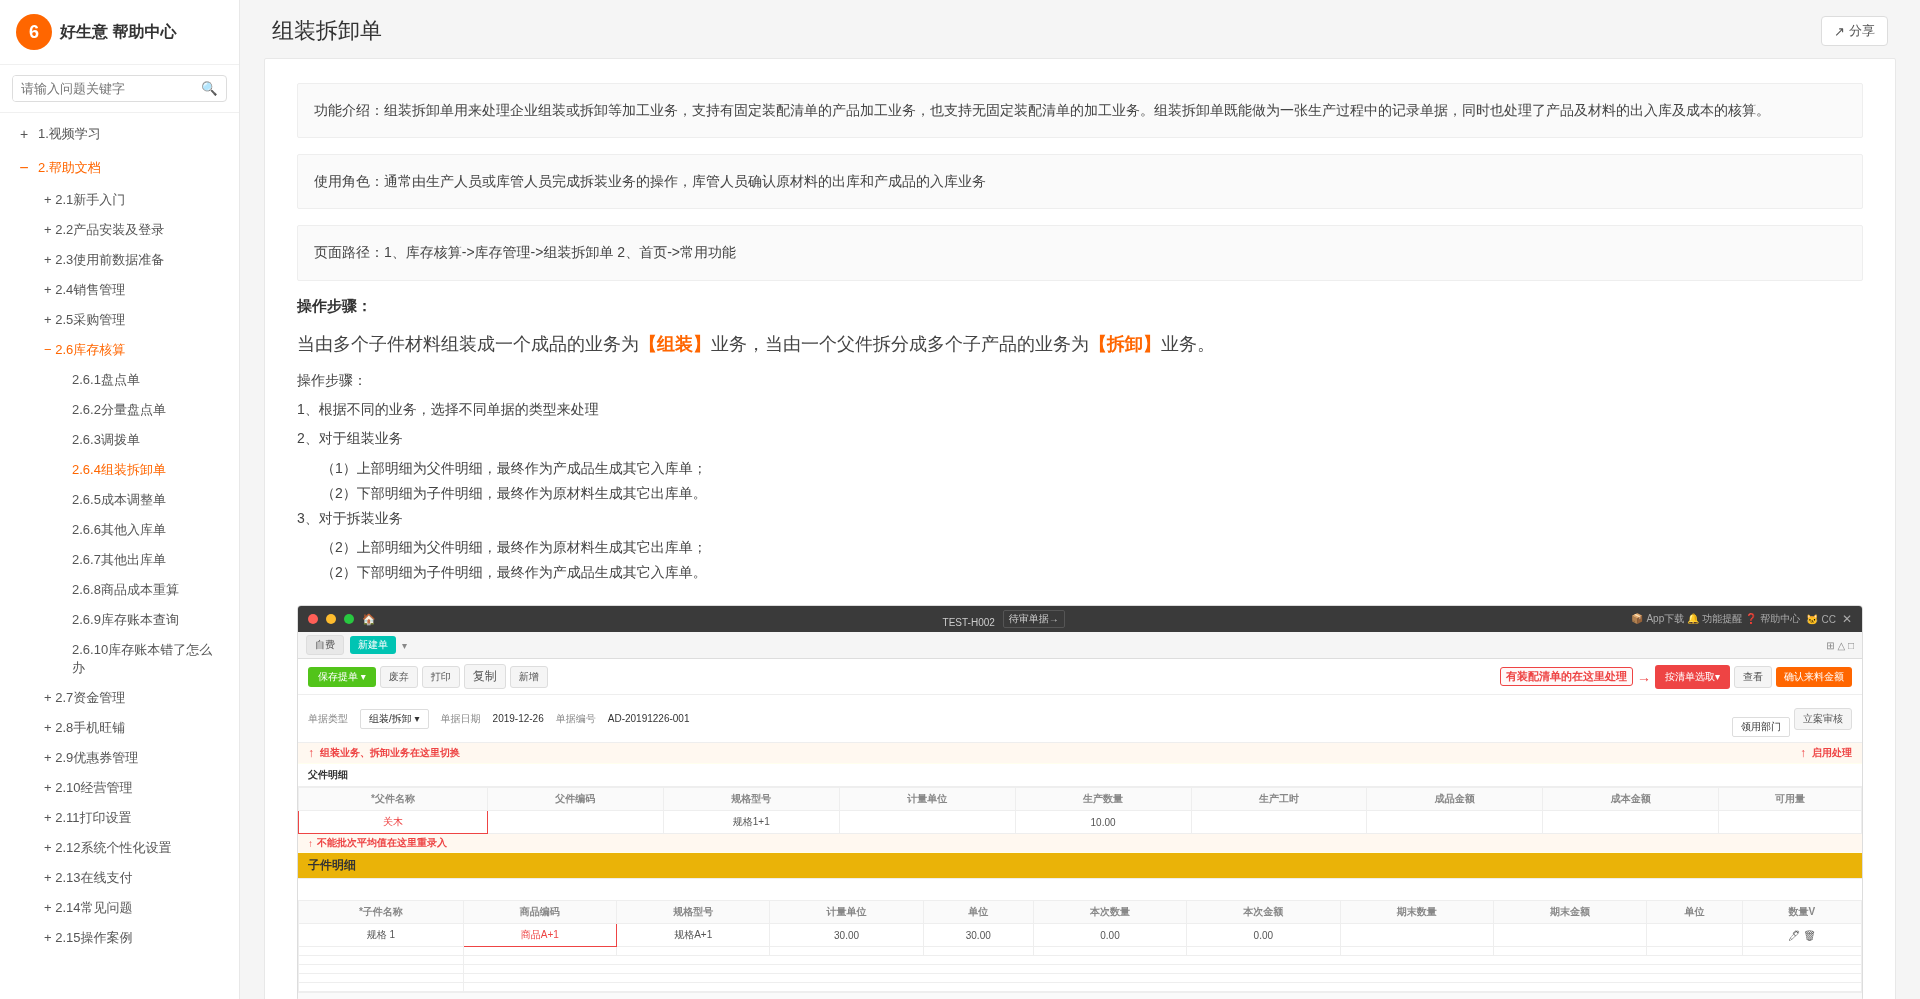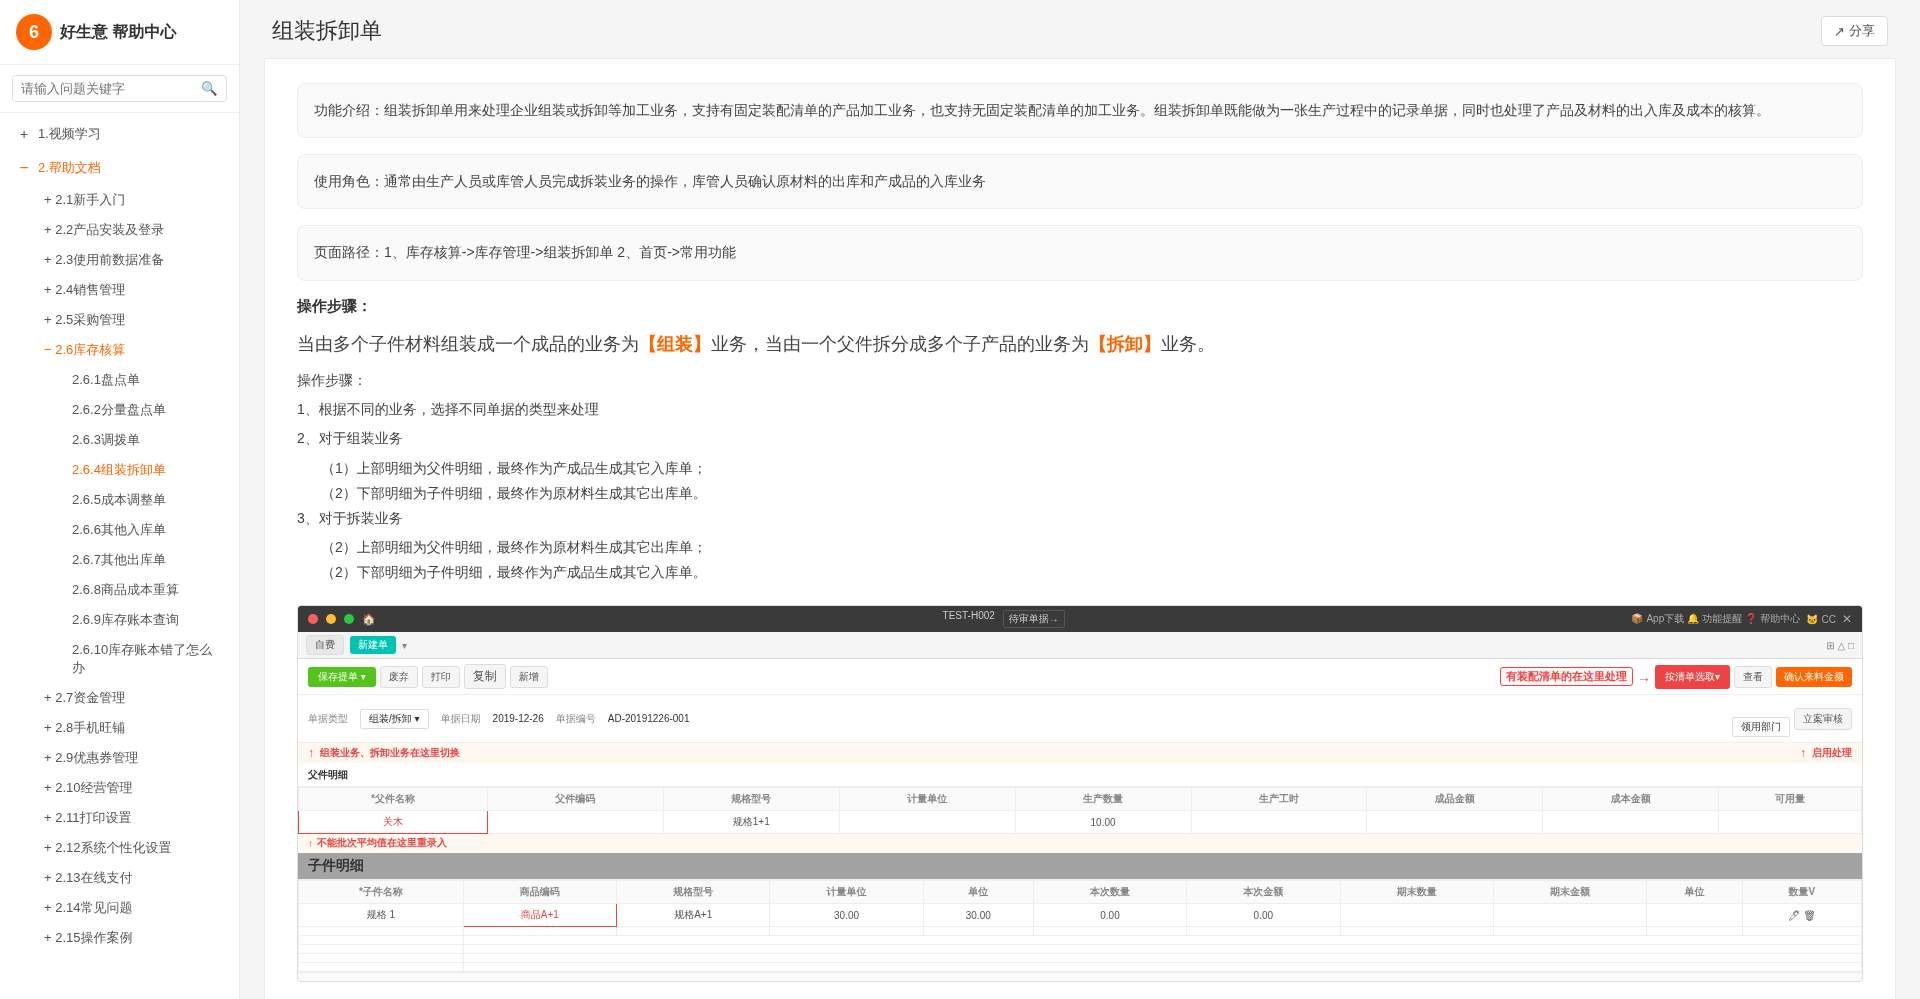--- a/index.html
+++ b/index.html
@@ -155,21 +155,21 @@
       border: 1px solid #e8e8e8;
       border-radius: 2px;
       padding: 24px 32px;
     }
 
     .content-block {
       margin-bottom: 16px;
       padding: 14px 16px;
       background: #fafafa;
       border: 1px solid #eee;
-      border-radius: 8px;
+      border-radius: 2px;
       line-height: 1.8;
       font-size: 14px;
       color: #444;
     }
 
     .operations {
       margin-top: 16px;
     }
 
     .op-title {
@@ -387,21 +387,21 @@
 
       <div class="screenshot-container">
 
         <div style="background:#3a3a3a; padding:4px 10px; display:flex; align-items:center; justify-content:space-between;">
           <div style="display:flex;gap:8px;align-items:center;">
             <div style="width:10px;height:10px;background:#ff5f57;border-radius:50%;"></div>
             <div style="width:10px;height:10px;background:#febc2e;border-radius:50%;"></div>
             <div style="width:10px;height:10px;background:#28c840;border-radius:50%;"></div>
             <span style="color:#ccc;font-size:11px;">🏠</span>
           </div>
-          <div style="display:flex;gap:8px;align-items:flex-start;">
+          <div style="display:flex;gap:8px;align-items:flex-end;">
             <span style="color:#ccc;font-size:10px;">TEST-H002</span>
             <span style="color:#ccc;font-size:10px;border:1px solid #555;padding:1px 5px;border-radius:2px;">待审单据→</span>
           </div>
           <div style="display:flex;gap:6px;align-items:center;">
             <span style="color:#aaa;font-size:10px;">📦 App下载  🔔 功能提醒  ❓ 帮助中心</span>
             <span style="color:#aaa;font-size:10px;">🐱 CC</span>
             <span style="color:#aaa;font-size:12px;">✕</span>
           </div>
         </div>
 
@@ -485,22 +485,22 @@
               </tr>
             </tbody>
           </table>
         </div>
 
         <div style="background:#fff8f0;padding:2px 10px;font-size:10px;color:#e44;font-weight:bold;border-bottom:1px solid #ffe;display:flex;align-items:center;gap:4px;">
           <span>↑</span>
           <span>不能批次平均值在这里重录入</span>
         </div>
 
-        <div style="background:#a3a3a3;padding:4px 10px;font-size:14px;font-weight:bold;border-bottom:1px solid #eee;">子件明细</div>
-        <div style="overflow-x:auto;">
+        <div style="background:#eab308;padding:4px 10px;font-size:12px;font-weight:bold;border-bottom:1px solid #eee;">子件明细</div>
+        <div style="overflow-x:auto;margin-top:21px;">
           <table class="ss-table">
             <thead>
               <tr>
                 <th>*子件名称</th>
                 <th>商品编码</th>
                 <th>规格型号</th>
                 <th>计量单位</th>
                 <th>单位</th>
                 <th>本次数量</th>
                 <th>本次金额</th>

